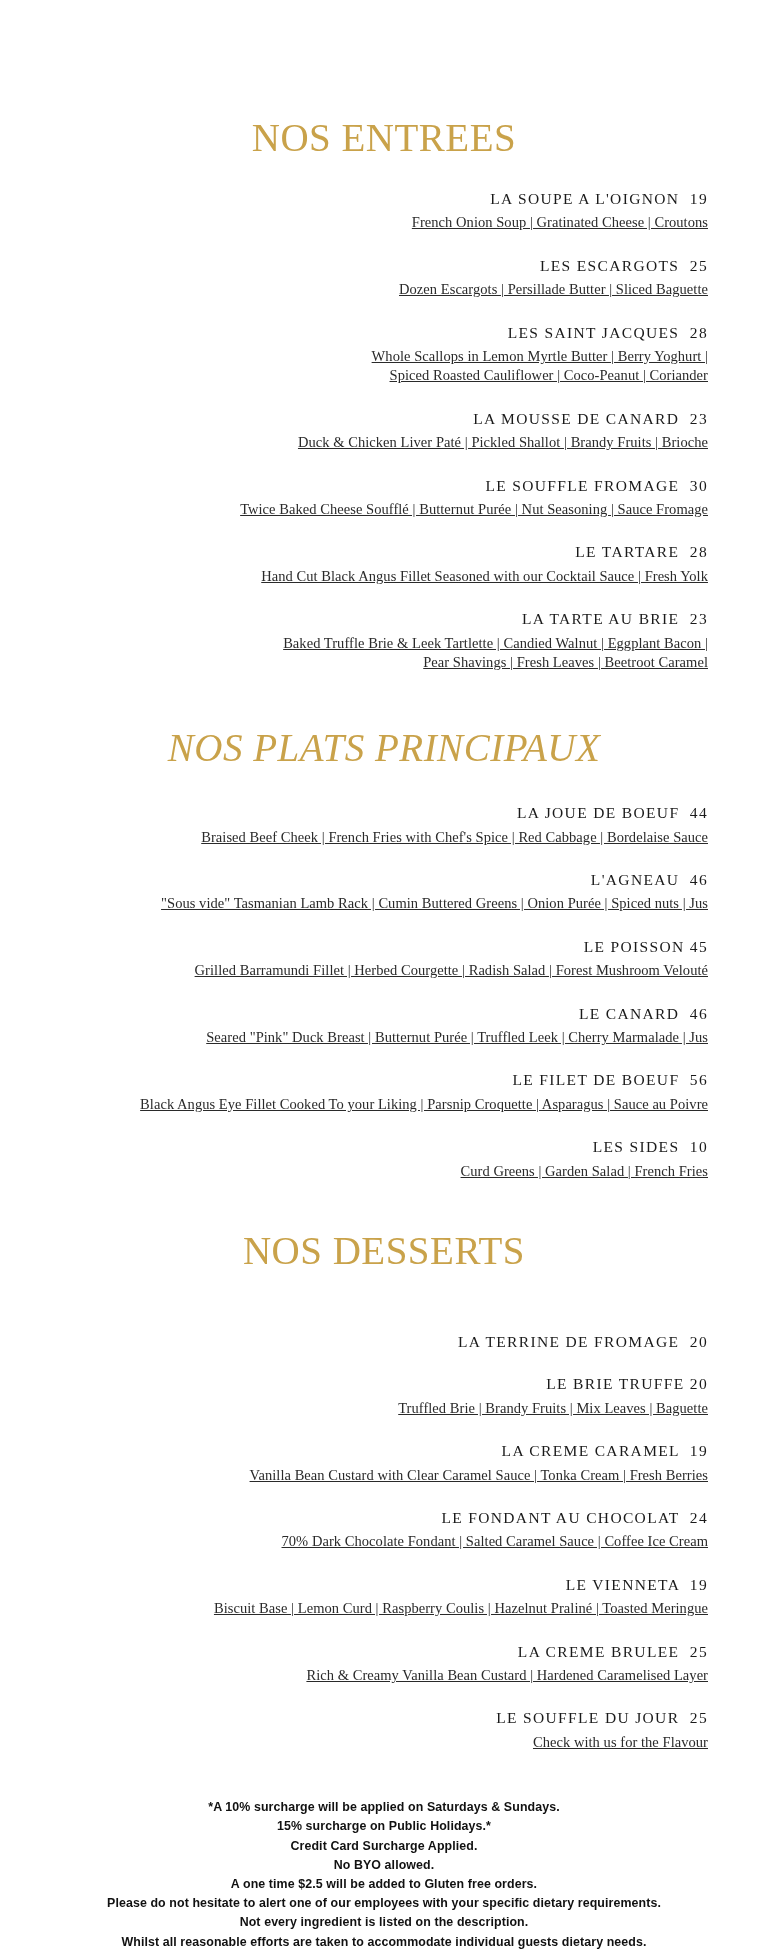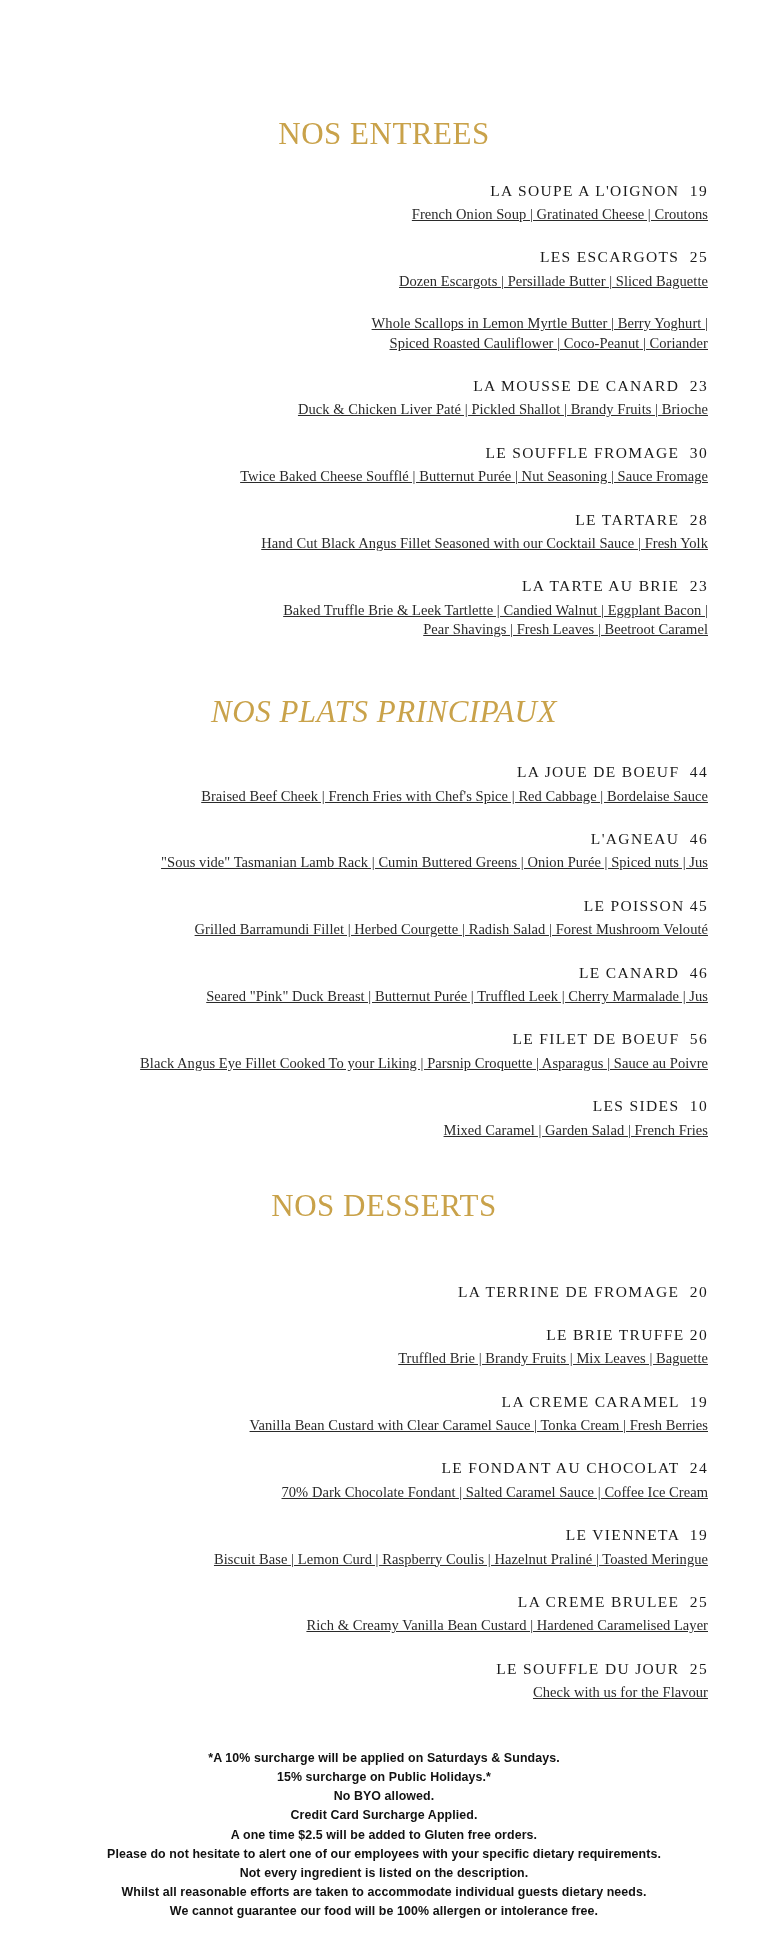--- a/index.html
+++ b/index.html
@@ -25,21 +25,21 @@
   }
 
   
   .section {
     width: 100%;
   }
   .section-title {
     text-align: center;
     color: #c9a24a;
     font-family: "Liberation Serif", "DejaVu Serif", serif;
-    font-size: 31px;
+    font-size: 39px;
     letter-spacing: 0.5px;
     font-weight: 400;
     line-height: 1.05;
     margin: 0 0 30px 0;
     text-transform: uppercase;
   }
   .section--entrees .section-title { margin-bottom: 30px; }
   .section--plats  { margin-top: 56px; }
   .section--plats .section-title { margin-bottom: 34px; font-style: italic; }
   .section--desserts { margin-top: 50px; }
@@ -95,20 +95,21 @@
         <h2 class="section-title">NOS ENTREES</h2>
         <div class="item">
           <div class="item-name">LA SOUPE A L'OIGNON  19</div>
           <div class="item-desc">French Onion Soup | Gratinated Cheese | Croutons</div>
         </div>
         <div class="item">
           <div class="item-name">LES ESCARGOTS  25</div>
           <div class="item-desc">Dozen Escargots | Persillade Butter | Sliced Baguette</div>
         </div>
         <div class="item">
+          <div class="item-name">LES SAINT JACQUES  28</div>
           <div class="item-desc">Whole Scallops in Lemon Myrtle Butter | Berry Yoghurt |
 Spiced Roasted Cauliflower | Coco-Peanut | Coriander</div>
         </div>
         <div class="item">
           <div class="item-name">LA MOUSSE DE CANARD  23</div>
           <div class="item-desc">Duck &amp; Chicken Liver Paté | Pickled Shallot | Brandy Fruits | Brioche</div>
         </div>
         <div class="item">
           <div class="item-name">LE SOUFFLE FROMAGE  30</div>
           <div class="item-desc">Twice Baked Cheese Soufflé | Butternut Purée | Nut Seasoning | Sauce Fromage</div>
@@ -140,21 +141,21 @@
         <div class="item">
           <div class="item-name">LE CANARD  46</div>
           <div class="item-desc">Seared "Pink" Duck Breast | Butternut Purée | Truffled Leek | Cherry Marmalade | Jus</div>
         </div>
         <div class="item">
           <div class="item-name">LE FILET DE BOEUF  56</div>
           <div class="item-desc">Black Angus Eye Fillet Cooked To your Liking | Parsnip Croquette | Asparagus | Sauce au Poivre</div>
         </div>
         <div class="item">
           <div class="item-name">LES SIDES  10</div>
-          <div class="item-desc">Mixed Caramel | Garden Salad | French Fries</div>
+          <div class="item-desc">Curd Greens | Garden Salad | French Fries</div>
         </div>
       </div>
       <div class="section section--desserts">
         <h2 class="section-title">NOS DESSERTS</h2>
         <div class="item">
           <div class="item-name">LA TERRINE DE FROMAGE  20</div>
         </div>
         <div class="item">
           <div class="item-name">LE BRIE TRUFFE 20</div>
           <div class="item-desc">Truffled Brie | Brandy Fruits | Mix Leaves | Baguette</div>
@@ -177,21 +178,21 @@
         </div>
         <div class="item">
           <div class="item-name">LE SOUFFLE DU JOUR  25</div>
           <div class="item-desc">Check with us for the Flavour</div>
         </div>
       </div>
     </div>
   <div class="disclaimer" id="disclaimer-root">
       <p>*A 10% surcharge will be applied on Saturdays &amp; Sundays.</p>
       <p>15% surcharge on Public Holidays.*</p>
+      <p>Credit Card Surcharge Applied.</p>
       <p>No BYO allowed.</p>
-      <p>Credit Card Surcharge Applied.</p>
       <p>A one time $2.5 will be added to Gluten free orders.</p>
       <p>Please do not hesitate to alert one of our employees with your specific dietary requirements.</p>
       <p>Not every ingredient is listed on the description.</p>
       <p>Whilst all reasonable efforts are taken to accommodate individual guests dietary needs.</p>
       <p>We cannot guarantee our food will be 100% allergen or intolerance free.</p>
     </div>
 </div>
 
 </body></html>

